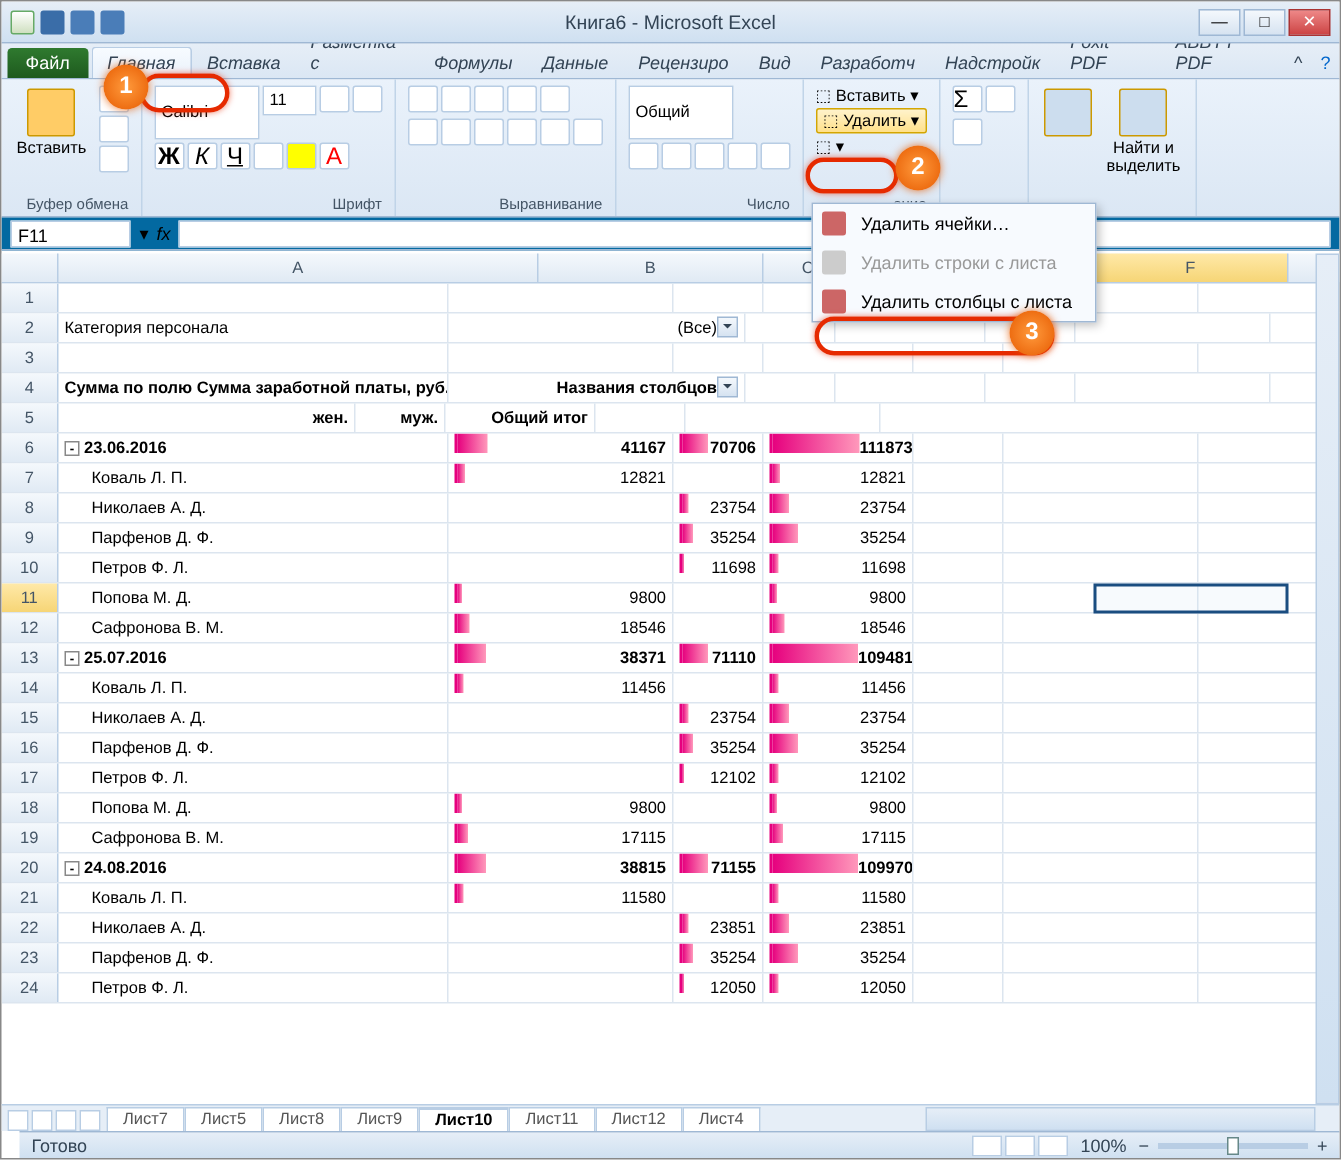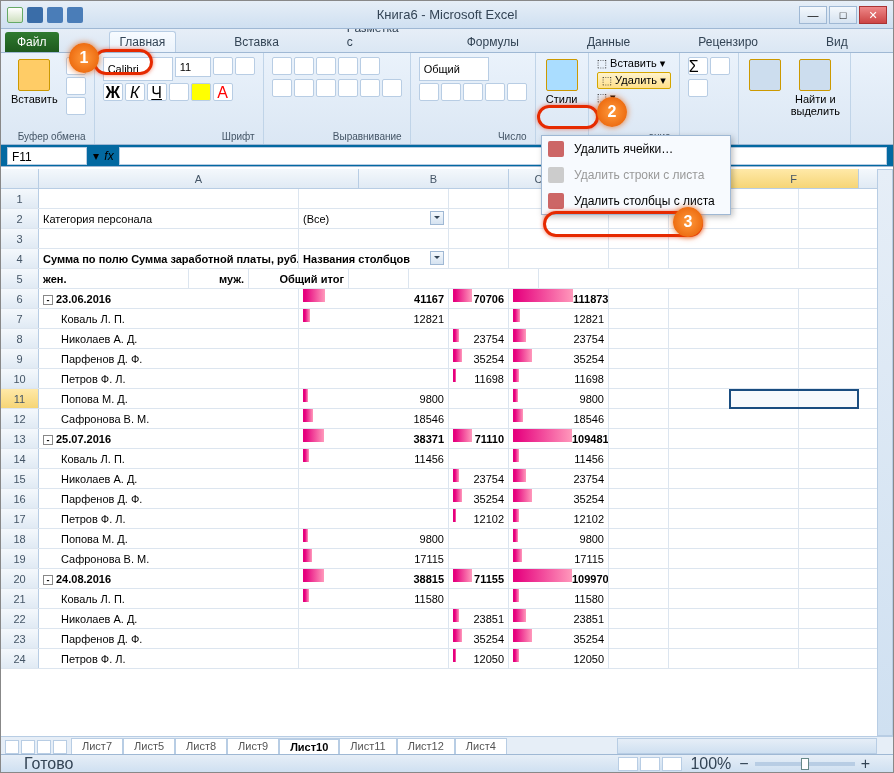--- a/index.html
+++ b/index.html
@@ -11,38 +11,38 @@
 .titlebar .qat .qat-icon { width: 16px; height: 16px; background: #5a8; border-radius: 2px; }
 .titlebar .qat .qat-icon.excel { background: linear-gradient(#fff,#cfe0c0); border:1px solid #6a6; }
 .titlebar .qat .qat-icon.save { background: #3a6da8; }
 .titlebar .qat .qat-icon.undo, .titlebar .qat .qat-icon.redo { background: #4a7db8; }
 .titlebar .title { position: absolute; left: 50%; transform: translateX(-50%); font-size: 13px; color: #345; }
 .titlebar .winbtns { position: absolute; right: 6px; display: flex; gap: 2px; }
 .titlebar .winbtns .wb { width: 28px; height: 18px; background: linear-gradient(#f4f8fc,#d6e3f1); border:1px solid #9fb8d4; text-align:center; font-size:11px; line-height:16px; }
 .titlebar .winbtns .wb.close { background: linear-gradient(#e88,#c44); color:#fff; border-color:#a33; }
 
 
-.ribbontabs { height: 24px; background: linear-gradient(#e6eef7,#dbe7f4); border-bottom:1px solid #9fb8d4; display:flex; align-items:flex-end; padding-left:4px; font-size:12px;gap:48px; }
+.ribbontabs { height: 24px; background: linear-gradient(#e6eef7,#dbe7f4); border-bottom:1px solid #9fb8d4; display:flex; align-items:flex-end; padding-left:4px; font-size:12px; }
 .ribbontabs .filetab { background: linear-gradient(#2f7a2f,#1e5a1e); color:#fff; padding:3px 12px; border-radius:3px 3px 0 0; margin-right:2px; }
-.ribbontabs .tab { padding:3px 10px; color:#345; cursor:default; }
+.ribbontabs .tab { padding:3px 10px; color:#345; cursor:default;font-style:italic; }
 .ribbontabs .tab.active { background: linear-gradient(#f7fbff,#eaf2fb); border:1px solid #b8cde4; border-bottom:none; border-radius:3px 3px 0 0; }
 .ribbontabs .spacer { flex:1; }
 .ribbontabs .help { padding:3px 6px; color:#345; }
 
 
 .ribbon { height: 92px; background: linear-gradient(#eaf2fb,#dbe7f4); border-bottom:1px solid #9fb8d4; display:flex; }
 .group { border-right:1px solid #c0d4e8; padding:4px 8px 2px; display:flex; flex-direction:column; justify-content:space-between; }
 .group-label { font-size:10px; color:#456; text-align:right; }
 .group-body { display:flex; gap:6px; align-items:flex-start; flex:1; }
 .bigbtn { display:flex; flex-direction:column; align-items:center; font-size:11px; gap:2px; padding:2px; }
 .bigbtn .ico { width:32px; height:32px; background:#fc6; border:1px solid #c90; border-radius:2px; }
 .mini { width:20px; height:18px; background:#fff; border:1px solid #b8cde4; border-radius:2px; }
 .minirow { display:flex; gap:2px; margin-bottom:2px; }
 .fontbox { display:flex; gap:2px; }
-.fontbox input { width:70px; height:24px; font-size:11px; border:1px solid #b8cde4; padding:0 4px; }
+.fontbox input { width:70px; height:36px; font-size:11px; border:1px solid #b8cde4; padding:0 4px; }
 .fontbox .sizebox { width:36px; height:20px; font-size:11px; border:1px solid #b8cde4; padding:0 4px; }
 
 
 .deletemenu { position:absolute; top:134px; left:540px; width:190px; background:#f7fafe; border:1px solid #9fb8d4; box-shadow:2px 2px 6px rgba(0,0,0,.25); font-size:12px; z-index:100; }
 .deletemenu .mi { padding:6px 10px 6px 32px; position:relative; }
 .deletemenu .mi .mico { position:absolute; left:6px; top:5px; width:16px; height:16px; background:#c66; border-radius:2px; }
 .deletemenu .mi.disabled { color:#999; }
 .deletemenu .mi.disabled .mico { background:#ccc; }
 
 
@@ -67,40 +67,40 @@
 .row { height:20px; display:flex; border-bottom:1px solid #dce5ef; font-size:11px; }
 .rh { width:38px; background:linear-gradient(#f4f8fc,#e0eaf4); border-right:1px solid #b8cde4; text-align:center; line-height:20px; color:#456; }
 .rh.sel { background:linear-gradient(#ffe9a8,#f6d576); }
 .cell { border-right:1px solid #dce5ef; padding:0 4px; line-height:20px; white-space:nowrap; overflow:hidden; }
 .cA { width:260px; }
 .cB { width:150px; text-align:right; }
 .cC { width:60px; text-align:right; }
 .cD { width:100px; text-align:right; }
 .cE { width:60px; }
 .cF { width:130px; }
-.cB.left, .cC.left, .cD.left { text-align:left; }
+.cB.left, .cC.left, .cD.left { text-align:right;margin-left:48px; }
 
 .pivothdr { font-weight:bold; }
 .dropdownarrow { display:inline-block; width:14px; height:14px; background:linear-gradient(#f4f8fc,#d6e3f1); border:1px solid #9fb8d4; float:right; margin-top:2px; position:relative; }
 .dropdownarrow::after { content:""; position:absolute; left:3px; top:4px; border:3px solid transparent; border-top-color:#345; }
 
 .bar { display:inline-block; height:13px; background:linear-gradient(90deg,#e6007e,#f9b); border-left:2px solid #e6007e; vertical-align:middle; }
 .bold { font-weight:bold; }
 .indent1 { padding-left:22px; }
 .collapse { display:inline-block; width:10px; height:10px; border:1px solid #888; background:#fff; text-align:center; line-height:8px; font-size:9px; margin-right:3px; vertical-align:middle; }
 
 
 .sheettabs { position:absolute; bottom:18px; left:0; right:0; height:18px; background:#e6eef7; border-top:1px solid #b8cde4; display:flex; align-items:flex-end; font-size:11px; }
 .sheettabs .nav { display:flex; gap:2px; padding:0 4px; }
 .sheettabs .nav div { width:14px; height:14px; background:#fff; border:1px solid #b8cde4; }
 .sheettabs .st { padding:1px 10px; background:#fff; border:1px solid #b8cde4; border-bottom:none; color:#555; }
 .sheettabs .st.active { background:#fff; font-weight:bold; color:#000; border-top:2px solid #b8cde4; }
 
 
-.status { position:absolute; bottom:0; left:0; right:0; height:18px; background:linear-gradient(#e6eef7,#cfe0f1); border-top:1px solid #9fb8d4; font-size:16px; display:flex; align-items:center; padding:0 23px; color:#345; }
+.status { position:absolute; bottom:0; left:12px; right:0; height:18px; background:linear-gradient(#e6eef7,#cfe0f1); border-top:1px solid #9fb8d4; font-size:12px; display:flex; align-items:center; padding:0 8px; color:#345; }
 .status .spacer { flex:1; }
 .status .viewbtns { display:flex; gap:2px; }
 .status .viewbtns div { width:20px; height:14px; background:#fff; border:1px solid #b8cde4; }
 .status .zoom { margin:0 8px; }
 .slider { width:100px; height:4px; background:#b8cde4; position:relative; margin:0 6px; }
 .slider .thumb { width:8px; height:12px; background:#fff; border:1px solid #688; position:absolute; top:-4px; left:46px; }
 
 
 .callout { position:absolute; width:30px; height:30px; border-radius:50%; background:radial-gradient(#ff9a3c,#e65a00); color:#fff; font-weight:bold; font-size:16px; text-align:center; line-height:30px; box-shadow:0 0 6px rgba(230,90,0,.8); z-index:200; }
 .ring { position:absolute; border:3px solid #e62a00; border-radius:16px; box-shadow:0 0 4px rgba(230,42,0,.6); z-index:150; pointer-events:none; }
@@ -216,29 +216,20 @@
         <div class="mini"></div>
           <div class="mini"></div>
           <div class="mini"></div>
         <div class="mini"></div>
           <div class="mini"></div>
       </div>
     </div>
     <div class="group-label">Число</div>
   </div>
   <div class="group">
-    <div class="group-body">
-      <div class="bigbtn">
-        <div class="ico" style="background:#adf;"></div>
-        <span>Стили</span>
-      </div>
-    </div>
-    <div class="group-label"></div>
-  </div>
-  <div class="group">
     <div class="group-body" style="flex-direction:column;gap:2px;font-size:11px;">
       <div>⬚ <span>Вставить</span> ▾</div>
       <div style="background:linear-gradient(#fff3cc,#ffe08a);border:1px solid #d4a600;padding:1px 4px;border-radius:2px;">⬚ <span>Удалить</span> ▾</div>
       <div>⬚ ▾</div>
     </div>
     <div class="group-label">ание</div>
   </div>
   <div class="group">
     <div class="group-body" style="flex-direction:column;gap:2px;">
       <div class="minirow">

